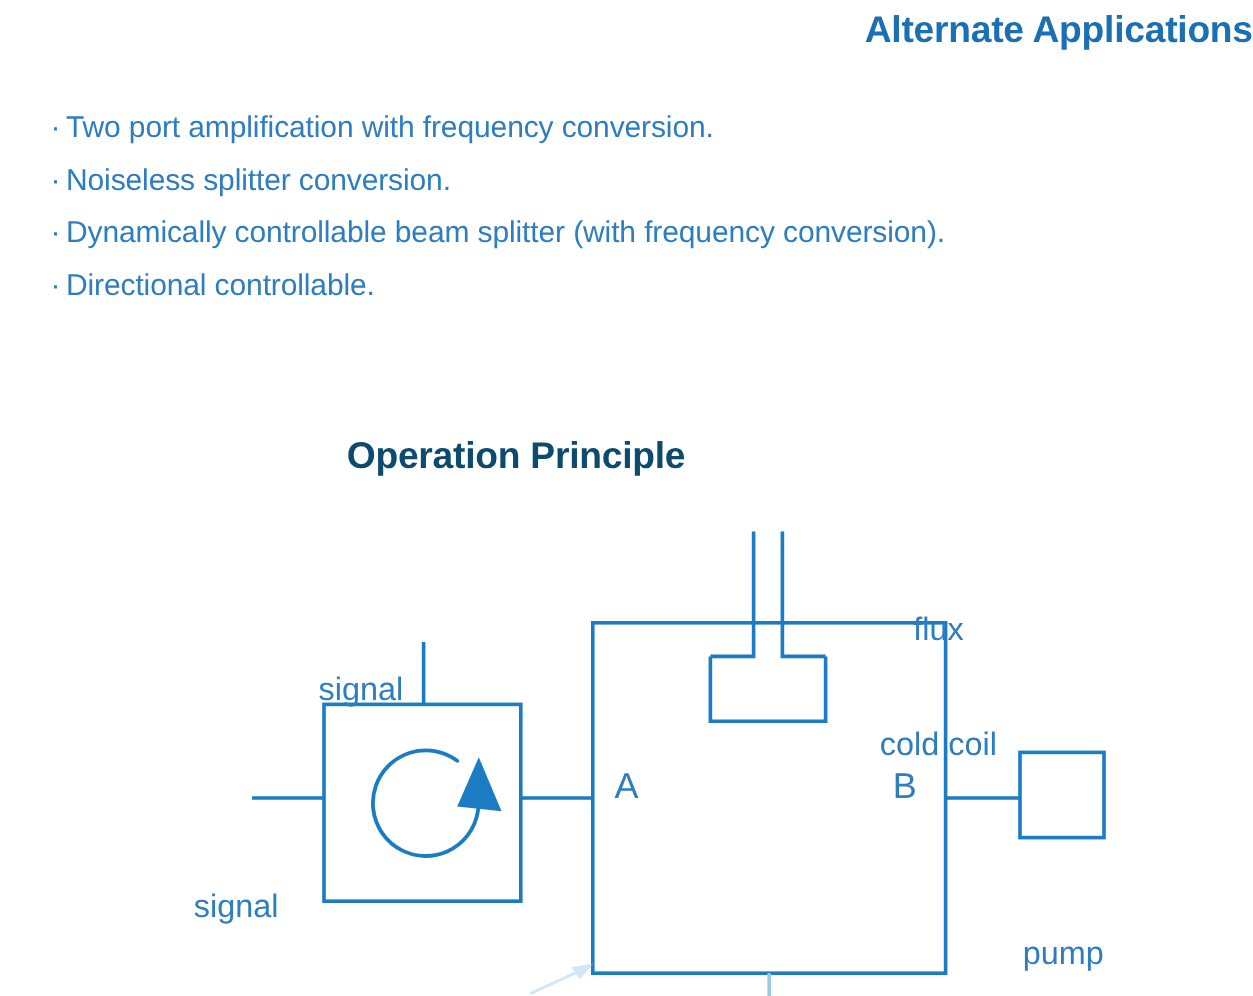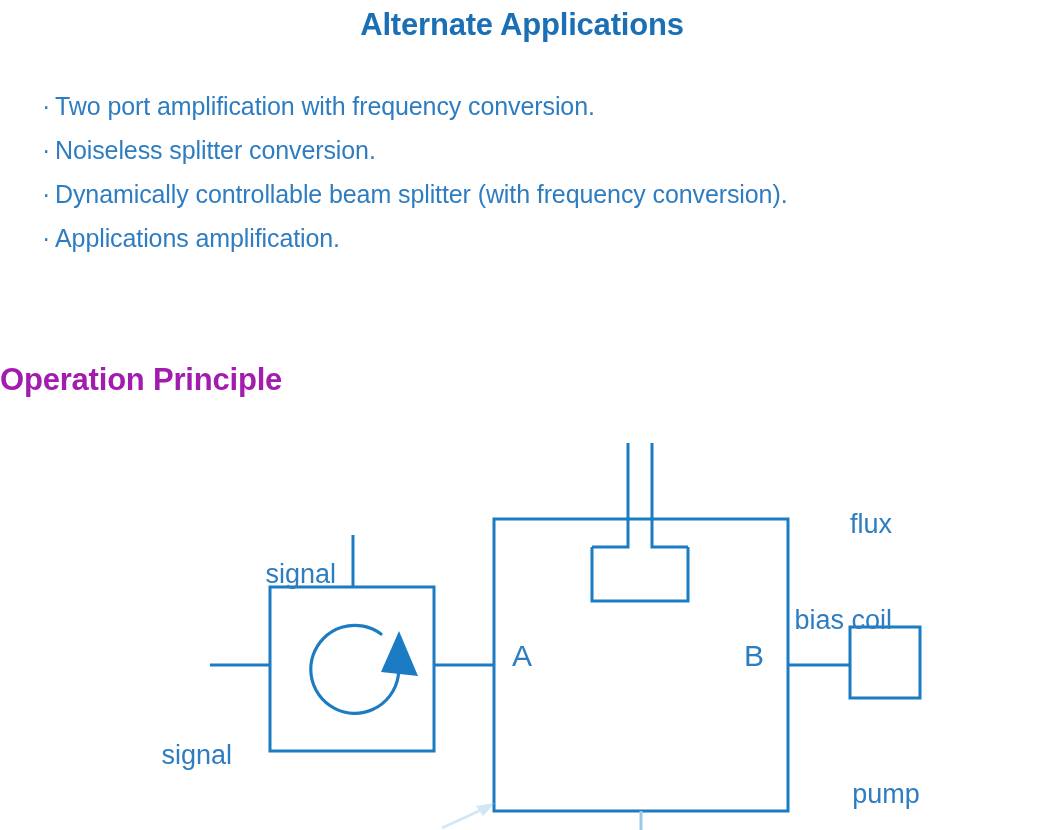--- a/index.html
+++ b/index.html
@@ -20,36 +20,37 @@
     height: 830px;
     background: #ffffff;
   }
 
   
   .title-alternate {
     position: absolute;
     left: 0;
     top: 5px;
     width: 1044px;
-    text-align: center;
+    text-align: right;
     font-size: 31px;
     font-weight: bold;
     color: #1B6FB5;
     letter-spacing: -0.2px;
     line-height: 40px;
     white-space: nowrap;
   }
   .title-operation {
     position: absolute;
     left: 0;
     top: 360px;
     width: 860px;
+    text-align: center;
     font-size: 31px;
     font-weight: bold;
-    color: #a21caf;
+    color: #0c4a6e;
     letter-spacing: -0.2px;
     line-height: 40px;
     white-space: nowrap;
   }
 
   
   .bullet-list {
     position: absolute;
     left: 14px;
     top: 84px;
@@ -83,38 +84,38 @@
   .dlabel {
     position: absolute;
     font-size: 27px;
     color: #2E7DC0;
     line-height: 32px;
     white-space: pre;
   }
 
   .label-signal-out { left: 180px;  top: 494px; width: 156px; text-align: right; }
   .label-signal-in  { left:  60px;  top: 675px; width: 172px; text-align: right; }
-  .label-flux       { left: 672px;  top: 444px; width: 220px; text-align: right; }
+  .label-flux       { left: 672px;  top: 444px; width: 220px; text-align: center; }
   .label-port-a     { left: 512px;  top: 640px; width: 40px;  text-align: left; font-size: 30px;}
   .label-port-b     { left: 744px;  top: 640px; width: 40px;  text-align: left; font-size: 30px;}
   .label-pump       { left: 560px;  top: 762px; width: 170px; text-align: center; }
   .label-cold-load  { left: 830px;  top: 714px; width: 112px; text-align: center; }
 </style>
 </head>
 <body>
 
 <div class="slide">
 
   <div class="title-alternate">Alternate Applications</div>
 
   <div class="bullet-list">
     <div class="bullet-item"><span class="bullet-dot">·</span><span>Two port amplification with frequency conversion.</span></div>
     <div class="bullet-item"><span class="bullet-dot">·</span><span>Noiseless splitter conversion.</span></div>
     <div class="bullet-item"><span class="bullet-dot">·</span><span>Dynamically controllable beam splitter (with frequency conversion).</span></div>
-    <div class="bullet-item"><span class="bullet-dot">·</span><span>Applications amplification.</span></div>
+    <div class="bullet-item"><span class="bullet-dot">·</span><span>Directional controllable.</span></div>
   </div>
 
   <div class="title-operation">Operation Principle</div>
 
   <div class="diagram">
     <svg width="1044" height="830" viewBox="0 0 1044 830" xmlns="http://www.w3.org/2000/svg">
 
       <rect x="270" y="587" width="164" height="164" fill="none" stroke="#1B7CC4" stroke-width="3"></rect>
 
       <line x1="353" y1="535" x2="353" y2="587" stroke="#1B7CC4" stroke-width="3"></line>
@@ -151,21 +152,21 @@
     <div>signal</div>
   </div>
 
   <div class="dlabel label-signal-in">
     <div>signal</div>
     
   </div>
 
   <div class="dlabel label-flux">
     <div>flux</div>
-    <div>bias coil</div>
+    <div>cold coil</div>
   </div>
 
   <div class="dlabel label-port-a">A</div>
   <div class="dlabel label-port-b">B</div>
 
   <div class="dlabel label-cold-load">
     <div>pump</div>
     
   </div>
 

